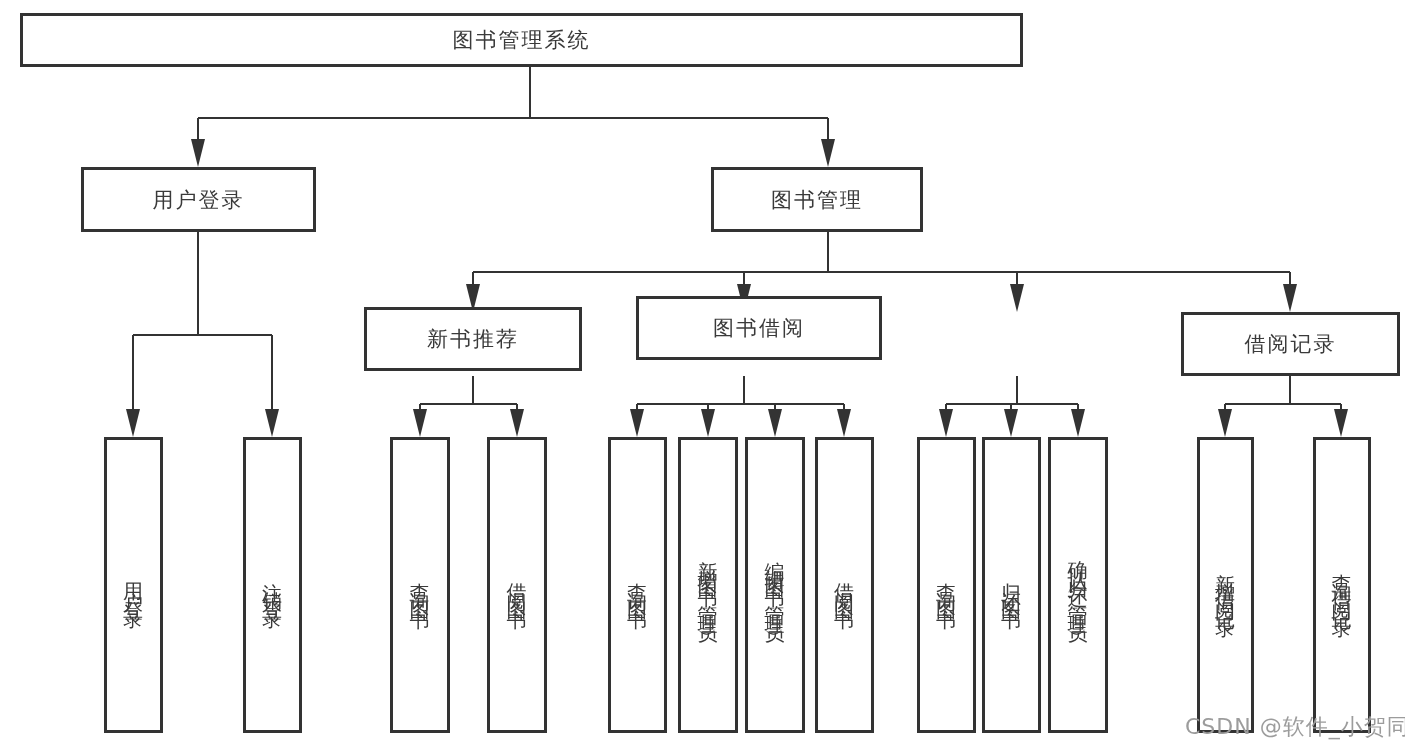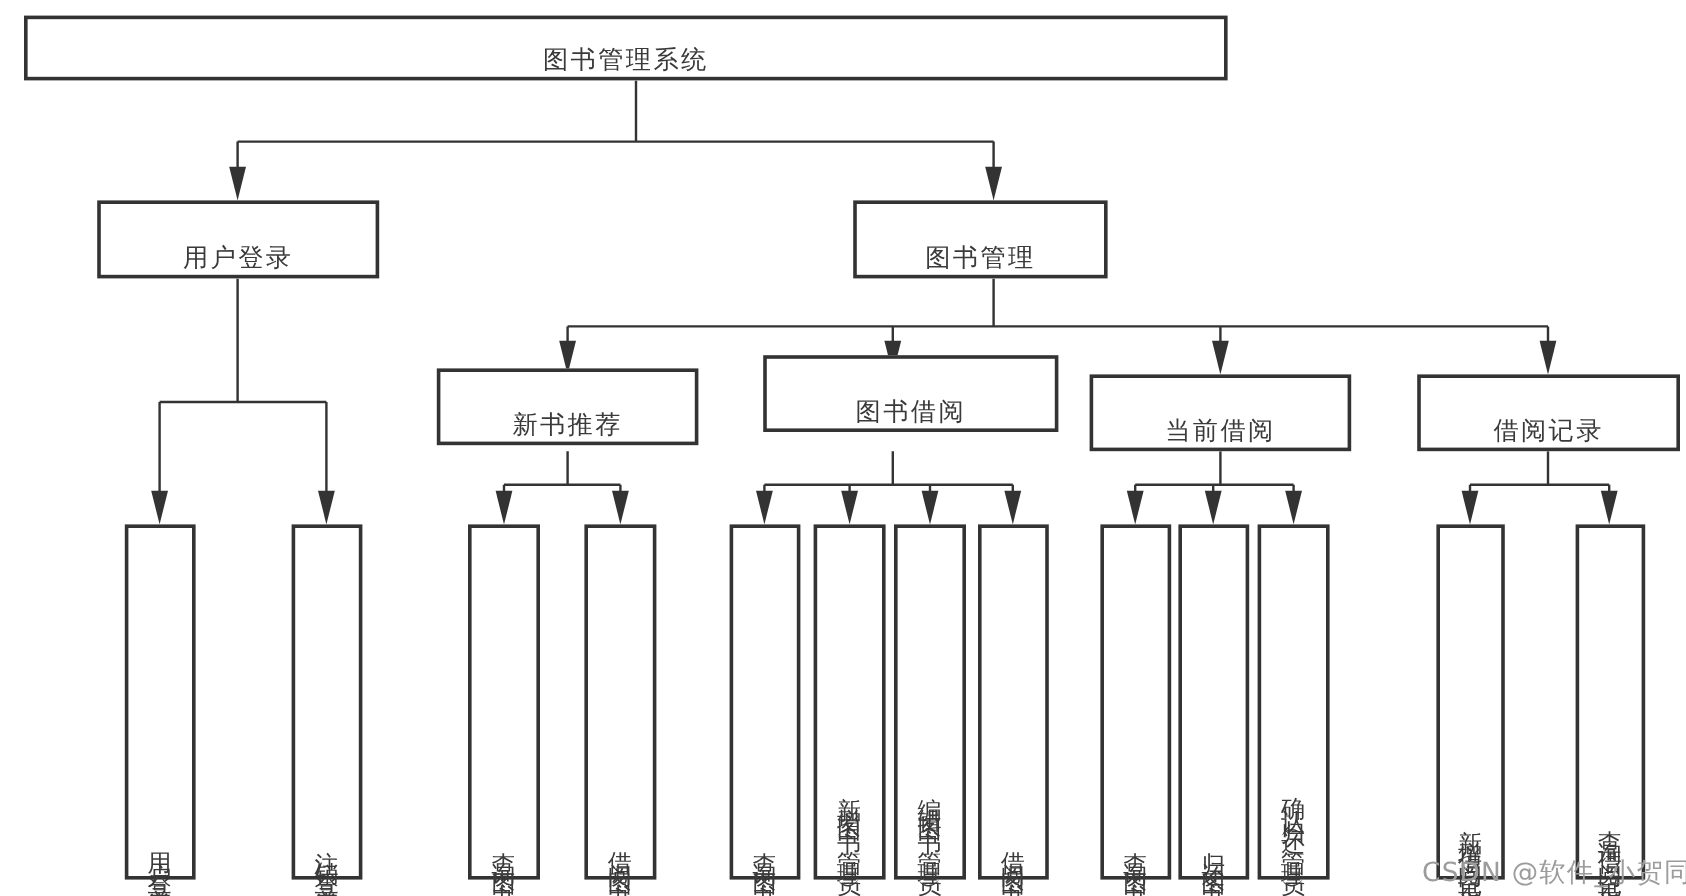--- a/index.html
+++ b/index.html
@@ -9,21 +9,21 @@
     background:var(--background);
     font-family:"DejaVu Sans","Liberation Sans",sans-serif;
     color:var(--text);
   }
   .connectors{position:absolute;left:0;top:0;width:1405px;height:747px;}
   .cline{stroke:var(--line);stroke-width:2;fill:none;}
   .arrow{fill:var(--line);stroke:none;}
   .box{
     position:absolute;box-sizing:border-box;
     border:3px solid var(--line);background:#ffffff;
-    display:flex;align-items:flex-end;justify-content:center;
+    display:flex;align-items:center;justify-content:center;
   }
   .hlabel{font-size:21px;letter-spacing:2px;white-space:nowrap;}
   .vlabel{
     writing-mode:vertical-rl;
     font-size:20px;letter-spacing:9px;line-height:1;white-space:nowrap;
   }
   .watermark{
     position:absolute;left:1185px;top:712px;z-index:5;
     font-size:22px;letter-spacing:1px;color:var(--watermark);white-space:nowrap;
   }
@@ -79,23 +79,20 @@
   <div class="box" style="left:711px;top:167px;width:212px;height:65px">
     <span class="hlabel">图书管理</span>
   </div>
 
   <div class="box" style="left:364px;top:307px;width:218px;height:64px">
     <span class="hlabel">新书推荐</span>
   </div>
   <div class="box" style="left:636px;top:296px;width:246px;height:64px">
     <span class="hlabel">图书借阅</span>
   </div>
-  <div class="box" style="left:908px;top:312px;width:218px;height:64px">
-    <span class="hlabel">当前借阅</span>
-  </div>
   <div class="box" style="left:1181px;top:312px;width:219px;height:64px">
     <span class="hlabel">借阅记录</span>
   </div>
 
   <div class="box leaf" style="left:104px;top:437px;width:59px;height:296px">
     <span class="vlabel">用户登录</span>
   </div>
   <div class="box leaf" style="left:243px;top:437px;width:59px;height:296px">
     <span class="vlabel">注销登录</span>
   </div>

